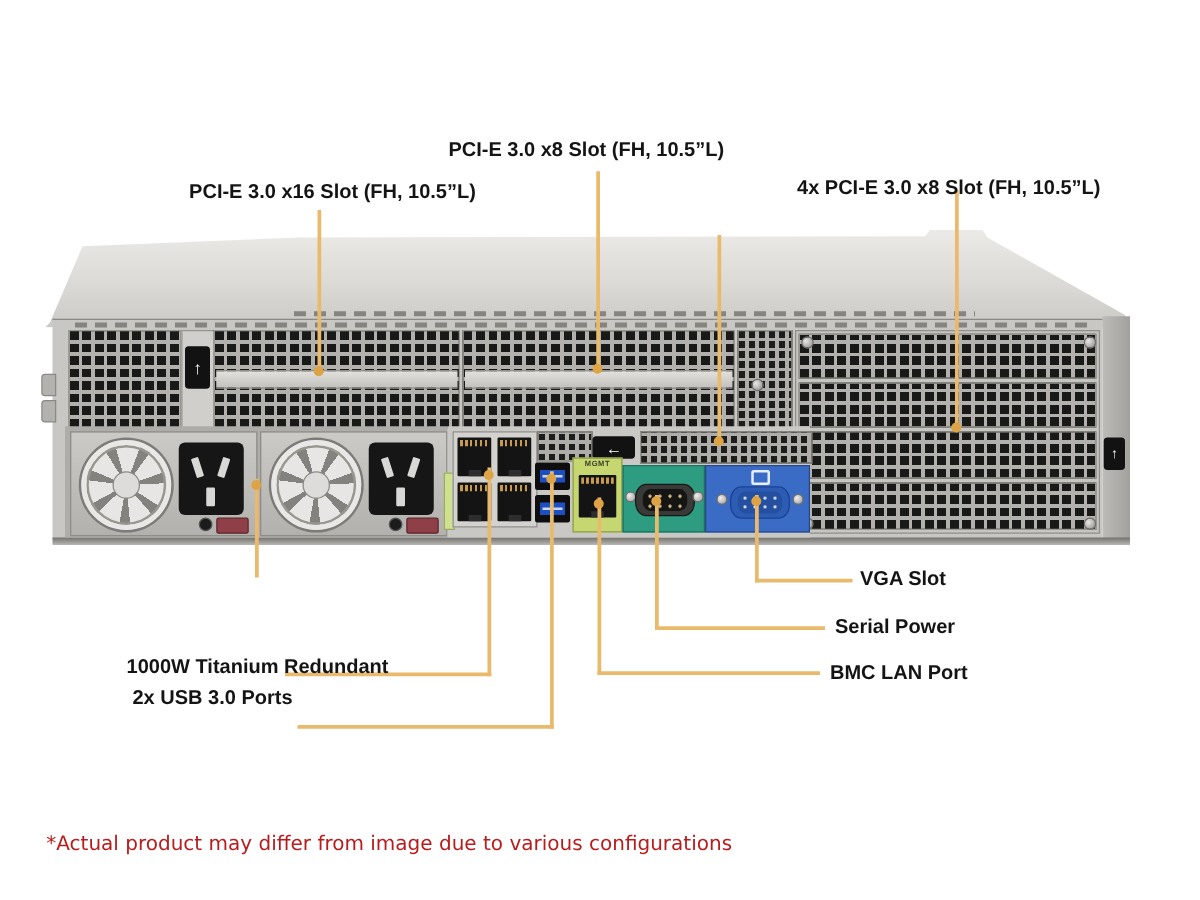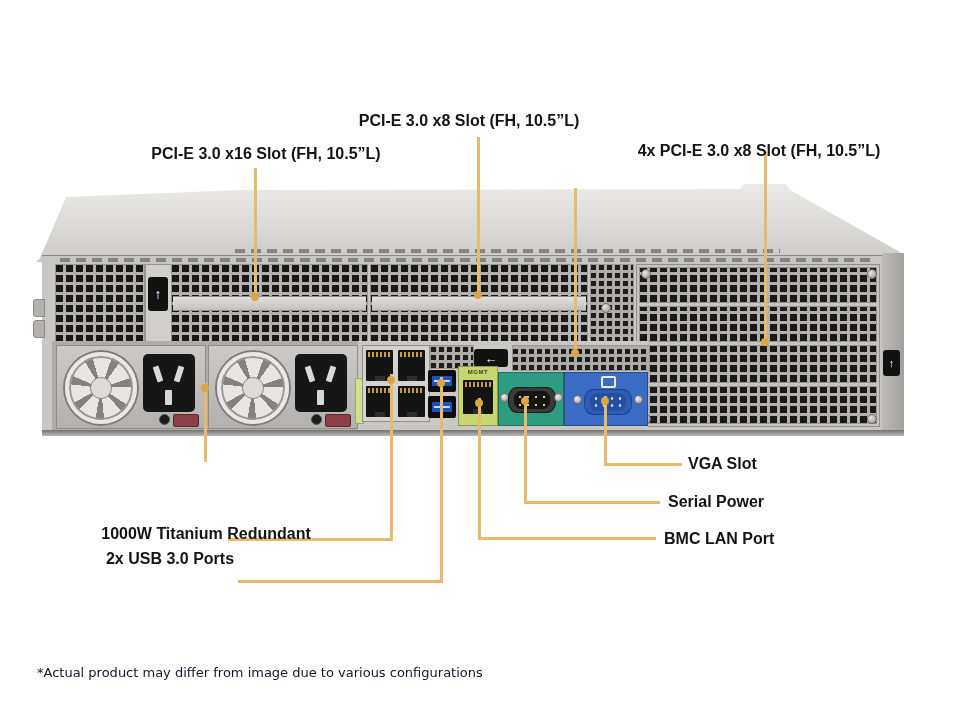--- a/index.html
+++ b/index.html
@@ -4,21 +4,21 @@
 <style>
   html,body{margin:0;padding:0;background:#ffffff;}
   .stage{position:relative;width:960px;height:720px;background:#ffffff;overflow:hidden;
          font-family:"Liberation Sans",sans-serif;}
   .abs{position:absolute;}
 
   
   .lbl{position:absolute;font-weight:bold;font-size:16px;color:#141414;white-space:nowrap;}
   .lbl.center{transform:translateX(-50%);text-align:center;line-height:21px;}
 
-  .footnote{position:absolute;font-family:"DejaVu Sans",sans-serif;font-size:13px;color:#0f172a;}
+  .footnote{position:absolute;font-family:"DejaVu Sans",sans-serif;font-size:16px;color:#b91c1c;}
 
   
   .cl{position:absolute;background:#eaba6c;}
   .cl.v{width:3px;}
   .cl.h{height:3px;}
   .cl-tip{position:absolute;width:8px;height:8px;border-radius:50%;background:#dda345;}
 
   
   .lid{position:absolute;left:36px;top:183px;width:868px;height:79px;
        background:linear-gradient(to bottom,#eceae7 0%,#dcdad7 55%,#cbc9c6 100%);

